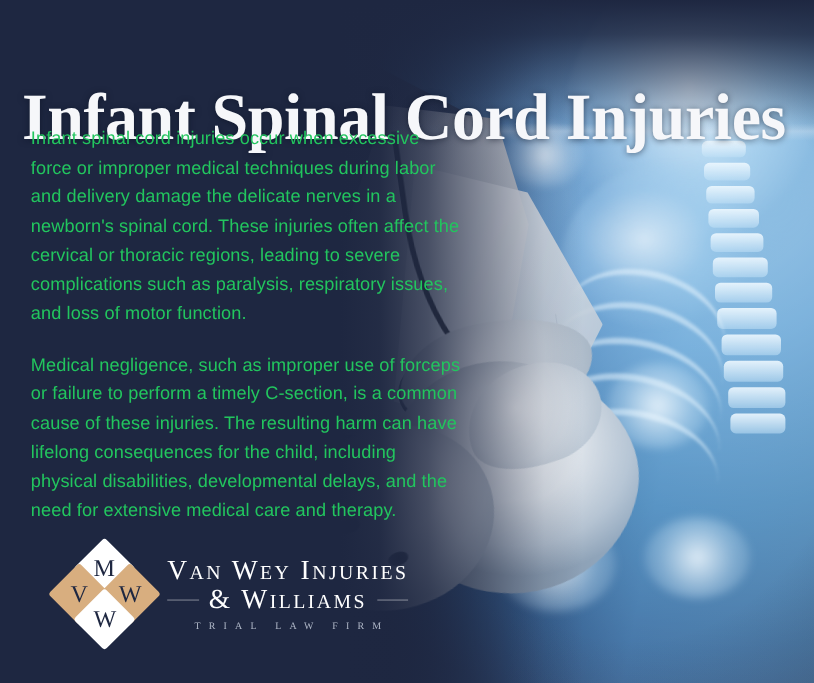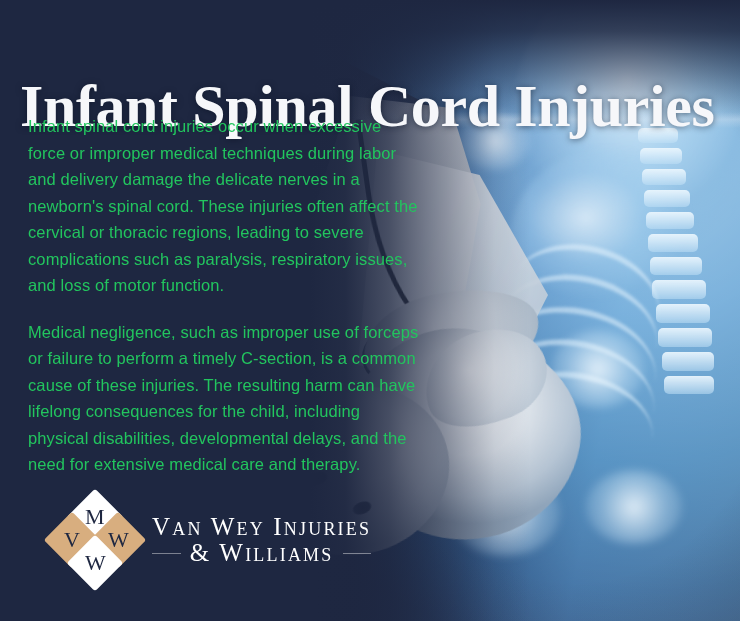--- a/index.html
+++ b/index.html
@@ -308,16 +308,17 @@
         </div>
     </div>
 
     <div class="wordmark">
       <div class="wm-line1">Van Wey Injuries</div>
       <div class="wm-row2">
         <div class="wm-rule"></div>
         <div class="wm-line2">&amp; Williams</div>
         <div class="wm-rule"></div>
       </div>
+      <div class="wm-tag">TRIAL LAW FIRM</div>
     </div>
   </div>
 
 </div>
 
 </body></html>

